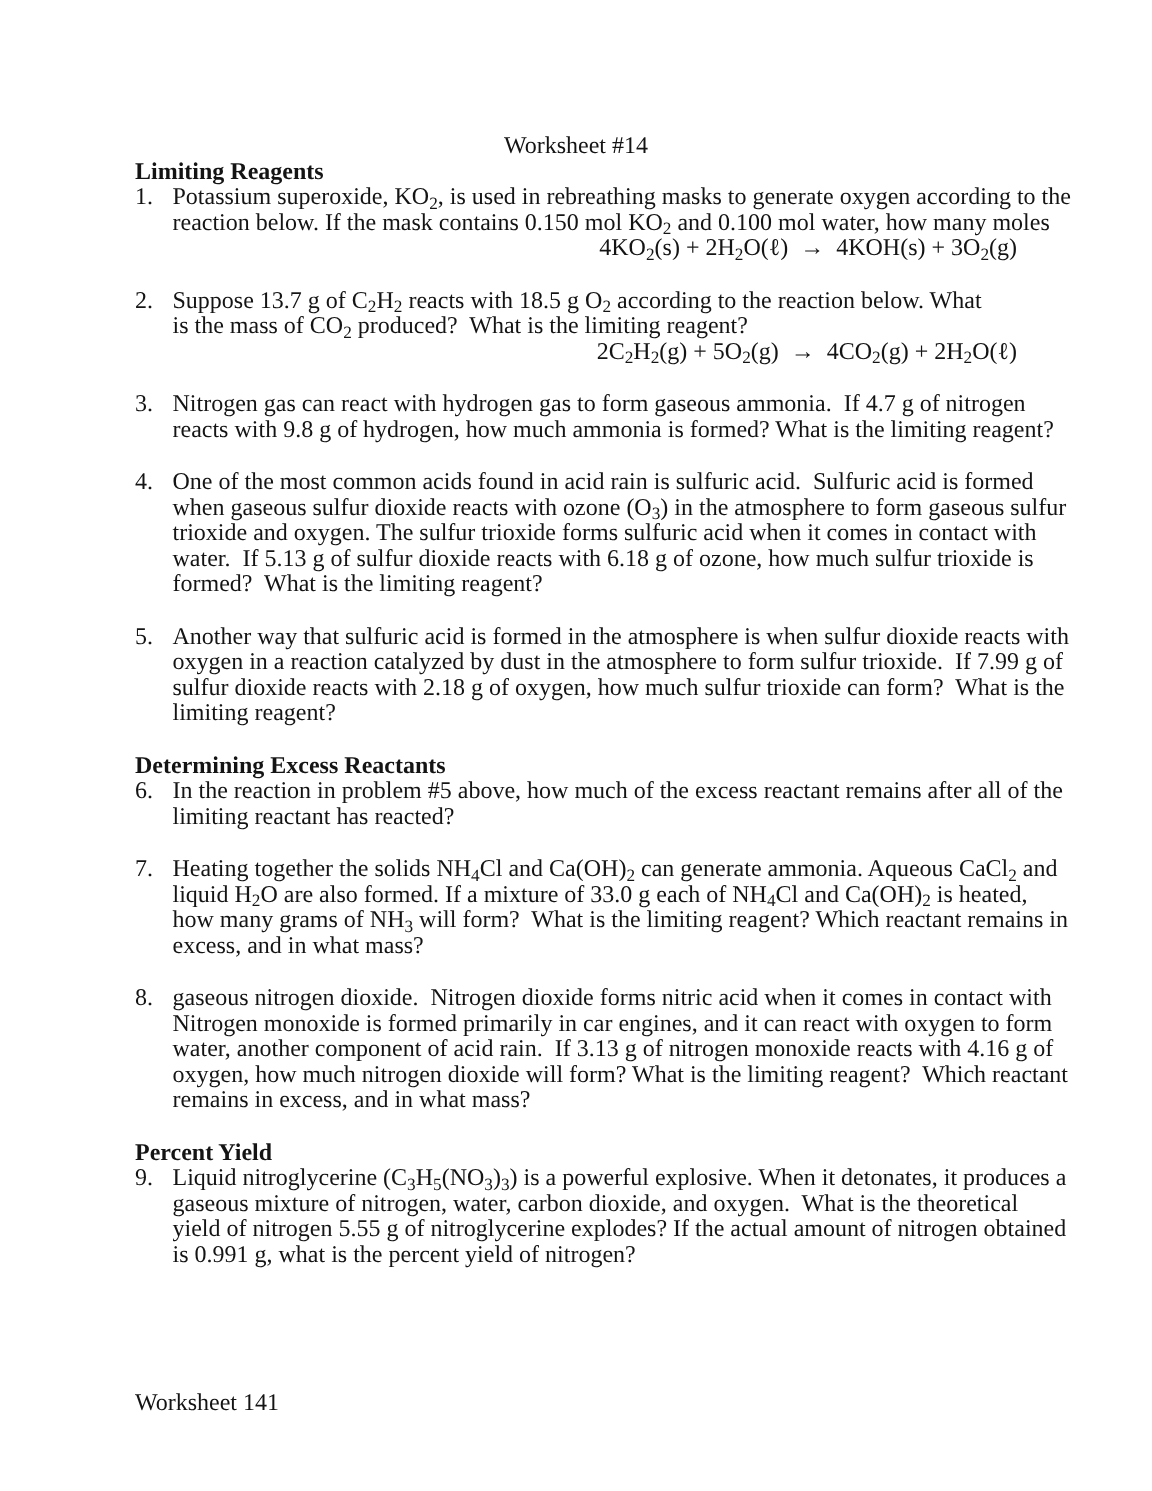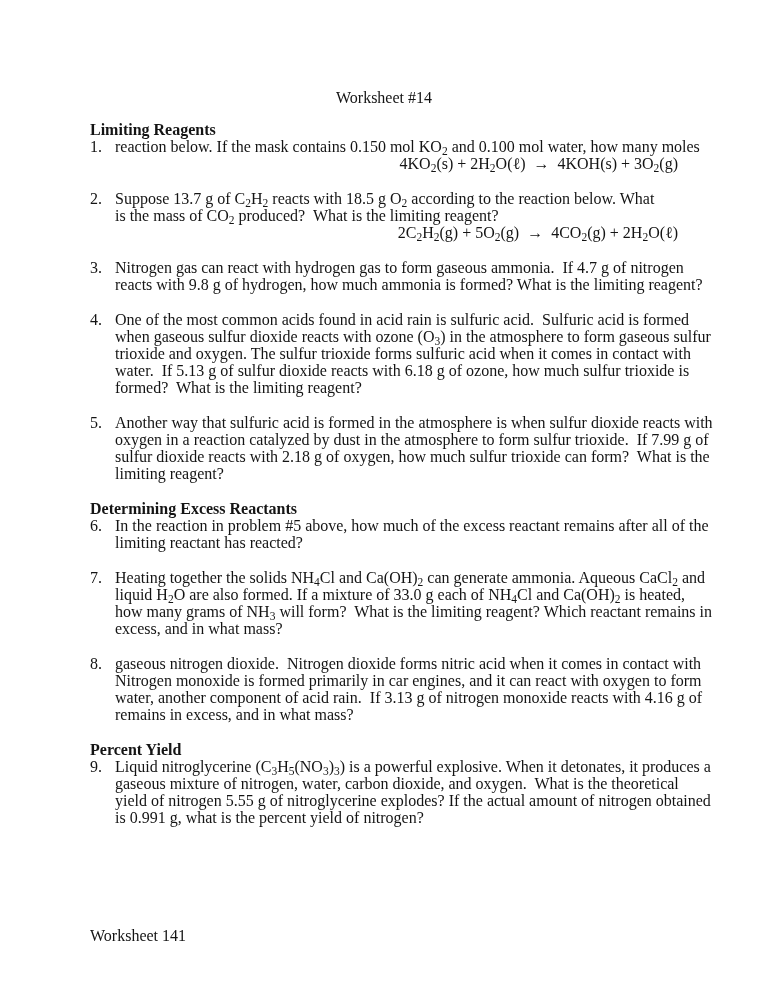--- a/index.html
+++ b/index.html
@@ -19,21 +19,20 @@
   }
   .page {
     box-sizing: border-box;
     width: 768px;
     height: 994px;
     padding: 89px 90px 0 90px;
     position: relative;
   }
   .doc-title {
     text-align: center;
-    margin-bottom: 15px;
     white-space: pre;
   }
   .section-heading {
     font-weight: bold;
     white-space: pre;
   }
   .problem {
     position: relative;
     padding-left: 25px;
     margin-bottom: 18px;
@@ -70,20 +69,21 @@
 </head>
 <body>
 
 <div class="page">
   <div class="doc-title">Worksheet #14</div>
   <div>
       <div class="section-heading">Limiting Reagents</div>
       <div class="problem">
         <span class="problem-number">1.</span>
         <div class="problem-body">
+          <div class="line">Potassium superoxide, KO<sub>2</sub>, is used in rebreathing masks to generate oxygen according to the</div>
           <div class="line">reaction below. If the mask contains 0.150 mol KO<sub>2</sub> and 0.100 mol water, how many moles</div>
           <div class="equation">4KO<sub>2</sub>(s) + 2H<sub>2</sub>O(ℓ)  →  4KOH(s) + 3O<sub>2</sub>(g)</div>
         </div>
       </div>
       <div class="problem">
         <span class="problem-number">2.</span>
         <div class="problem-body">
           <div class="line">Suppose 13.7 g of C<sub>2</sub>H<sub>2</sub> reacts with 18.5 g O<sub>2</sub> according to the reaction below. What</div>
           <div class="line">is the mass of CO<sub>2</sub> produced?  What is the limiting reagent?</div>
           <div class="equation">2C<sub>2</sub>H<sub>2</sub>(g) + 5O<sub>2</sub>(g)  →  4CO<sub>2</sub>(g) + 2H<sub>2</sub>O(ℓ)</div>
@@ -131,20 +131,21 @@
           <div class="line">how many grams of NH<sub>3</sub> will form?  What is the limiting reagent? Which reactant remains in</div>
           <div class="line">excess, and in what mass?</div>
         </div>
       </div>
       <div class="problem">
         <span class="problem-number">8.</span>
         <div class="problem-body">
           <div class="line">gaseous nitrogen dioxide.  Nitrogen dioxide forms nitric acid when it comes in contact with</div>
           <div class="line">Nitrogen monoxide is formed primarily in car engines, and it can react with oxygen to form</div>
           <div class="line">water, another component of acid rain.  If 3.13 g of nitrogen monoxide reacts with 4.16 g of</div>
+          <div class="line">oxygen, how much nitrogen dioxide will form? What is the limiting reagent?  Which reactant</div>
           <div class="line">remains in excess, and in what mass?</div>
         </div>
       </div>
       <div class="section-heading">Percent Yield</div>
       <div class="problem">
         <span class="problem-number">9.</span>
         <div class="problem-body">
           <div class="line">Liquid nitroglycerine (C<sub>3</sub>H<sub>5</sub>(NO<sub>3</sub>)<sub>3</sub>) is a powerful explosive. When it detonates, it produces a</div>
           <div class="line">gaseous mixture of nitrogen, water, carbon dioxide, and oxygen.  What is the theoretical</div>
           <div class="line">yield of nitrogen 5.55 g of nitroglycerine explodes? If the actual amount of nitrogen obtained</div>

